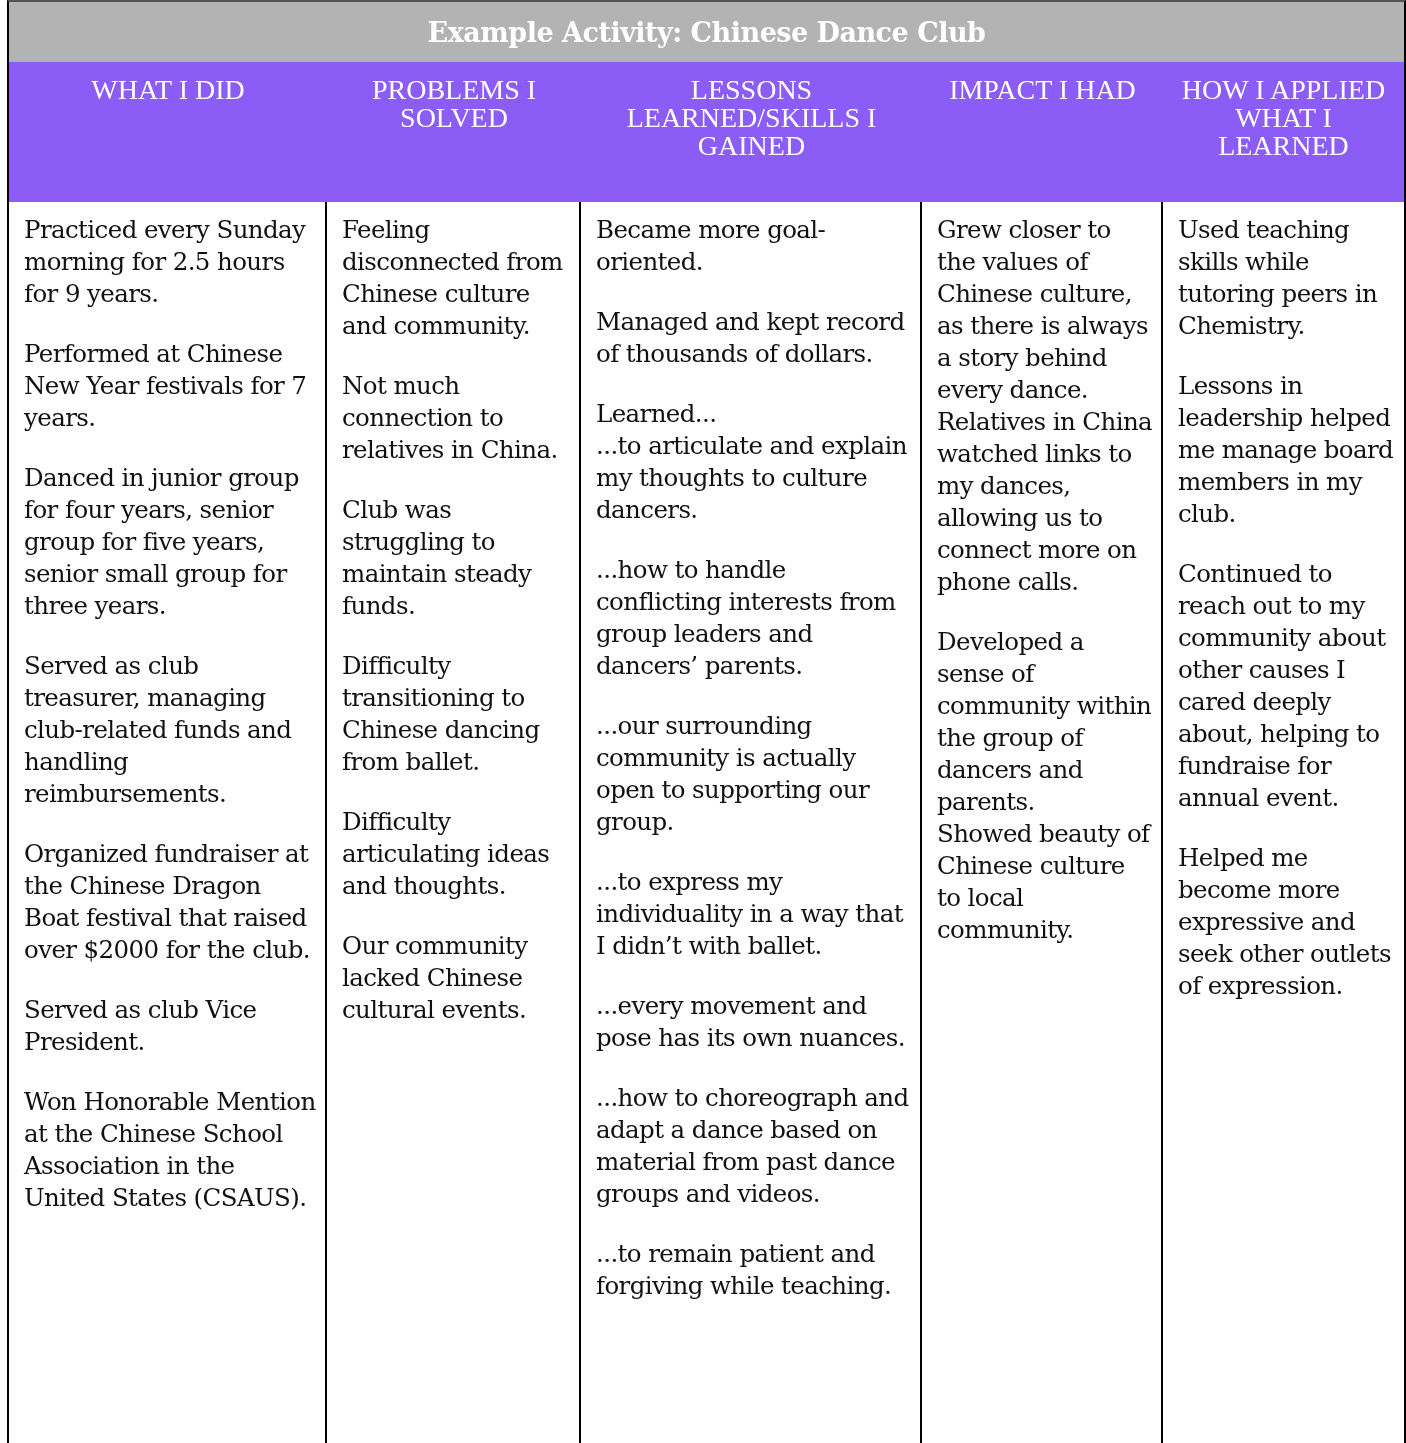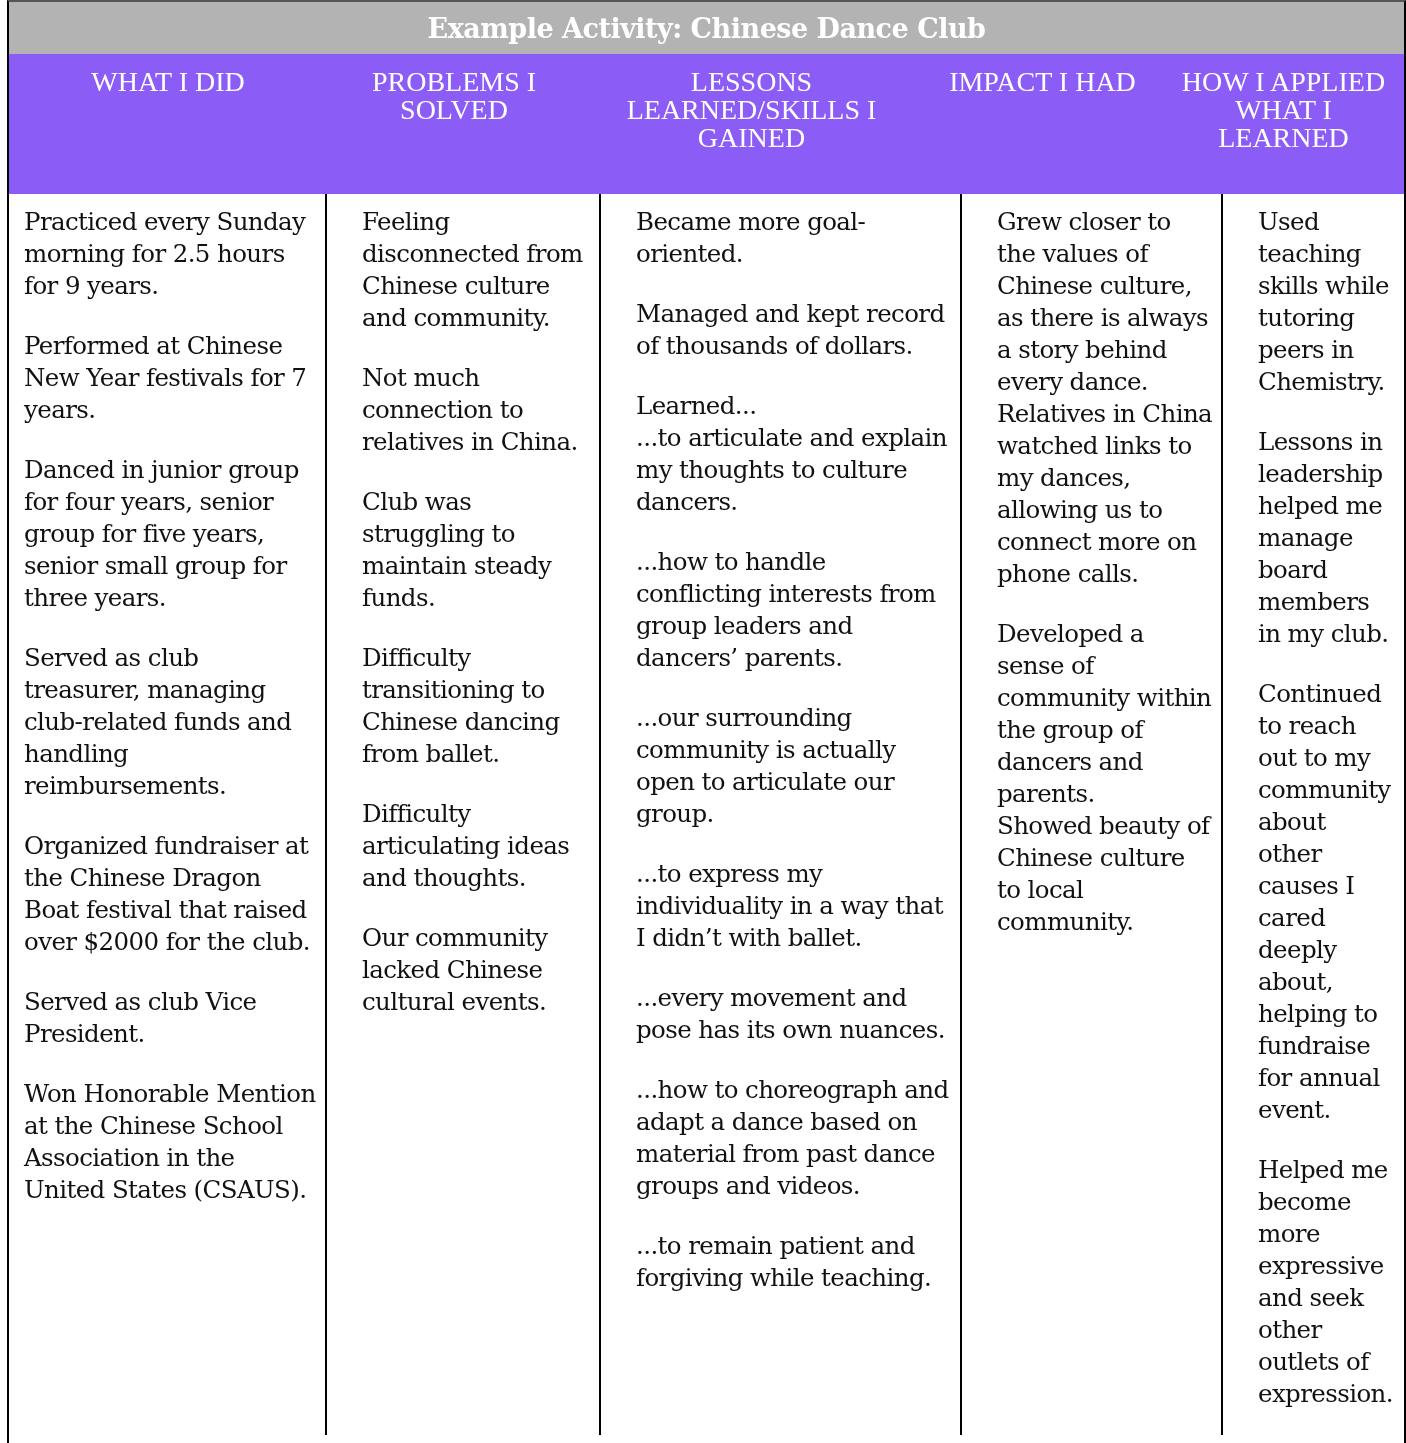--- a/index.html
+++ b/index.html
@@ -3,39 +3,38 @@
 <meta charset="utf-8">
 <style>
   html, body { margin: 0; padding: 0; background: #ffffff; }
   body { width: 1406px; height: 1443px; overflow: hidden; position: relative; }
   .table-wrap {
     position: absolute; left: 7px; top: 0; width: 1399px; height: 1443px;
     border-left: 2px solid #000; border-right: 2px solid #000; box-sizing: border-box;
     border-top: 2px solid #555;
   }
   .title-bar {
-    height: 52px; background: #b3b3b3; color: #ffffff;
+    height: 60px; background: #b3b3b3; color: #ffffff;
     font-family: "DejaVu Serif", serif; font-weight: bold; font-size: 27px;
     display: flex; align-items: center; justify-content: center;
     letter-spacing: -0.5px;
     text-align: center;
   }
   .header-row {
     display: grid; grid-template-columns: 318px 254px 341px 241px 1fr;
     height: 140px; background: #8b5cf6; color: #ffffff;
   }
   .header-cell {
     font-family: "Liberation Serif", serif; font-size: 28px; line-height: 28px;
     text-align: center; padding-top: 14px; padding-left: 8px; padding-right: 8px;
     text-transform: uppercase;
   }
   .body-row {
     display: grid; grid-template-columns: 318px 254px 341px 241px 1fr;
     height: 1241px;
-    gap: 20px;
   }
   .body-cell {
     border-right: 2px solid #000; box-sizing: border-box;
     padding: 12px 8px 0 15px;
     font-family: "DejaVu Serif", serif; font-size: 24.5px; line-height: 32px;
     color: #111; letter-spacing: -0.6px; overflow: hidden;
   }
   .body-cell:last-child { border-right: none; }
   .entry { margin: 0 0 28px 0; white-space: pre-line; }
   .entry.tight { margin-bottom: 0; }
@@ -71,21 +70,21 @@
         <p class="entry">Difficulty transitioning to Chinese dancing from ballet.</p>
         <p class="entry">Difficulty articulating ideas and thoughts.</p>
         <p class="entry">Our community lacked Chinese cultural events.</p>
       </div>
     <div class="body-cell">
         <p class="entry">Became more goal-oriented.</p>
         <p class="entry">Managed and kept record of thousands of dollars.</p>
         <p class="entry tight">Learned...</p>
         <p class="entry">...to articulate and explain my thoughts to culture dancers.</p>
         <p class="entry">...how to handle conflicting interests from group leaders and dancers’ parents.</p>
-        <p class="entry">...our surrounding community is actually open to articulate our group.</p>
+        <p class="entry">...our surrounding community is actually open to supporting our group.</p>
         <p class="entry">...to express my individuality in a way that I didn’t with ballet.</p>
         <p class="entry">...every movement and pose has its own nuances.</p>
         <p class="entry">...how to choreograph and adapt a dance based on material from past dance groups and videos.</p>
         <p class="entry">...to remain patient and forgiving while teaching.</p>
       </div>
     <div class="body-cell">
         <p class="entry tight">Grew closer to the values of Chinese culture, as there is always a story behind every dance.</p>
         <p class="entry">Relatives in China watched links to my dances, allowing us to connect more on phone calls.</p>
         <p class="entry tight">Developed a sense of community within the group of dancers and parents.</p>
         <p class="entry">Showed beauty of Chinese culture to local community.</p>

